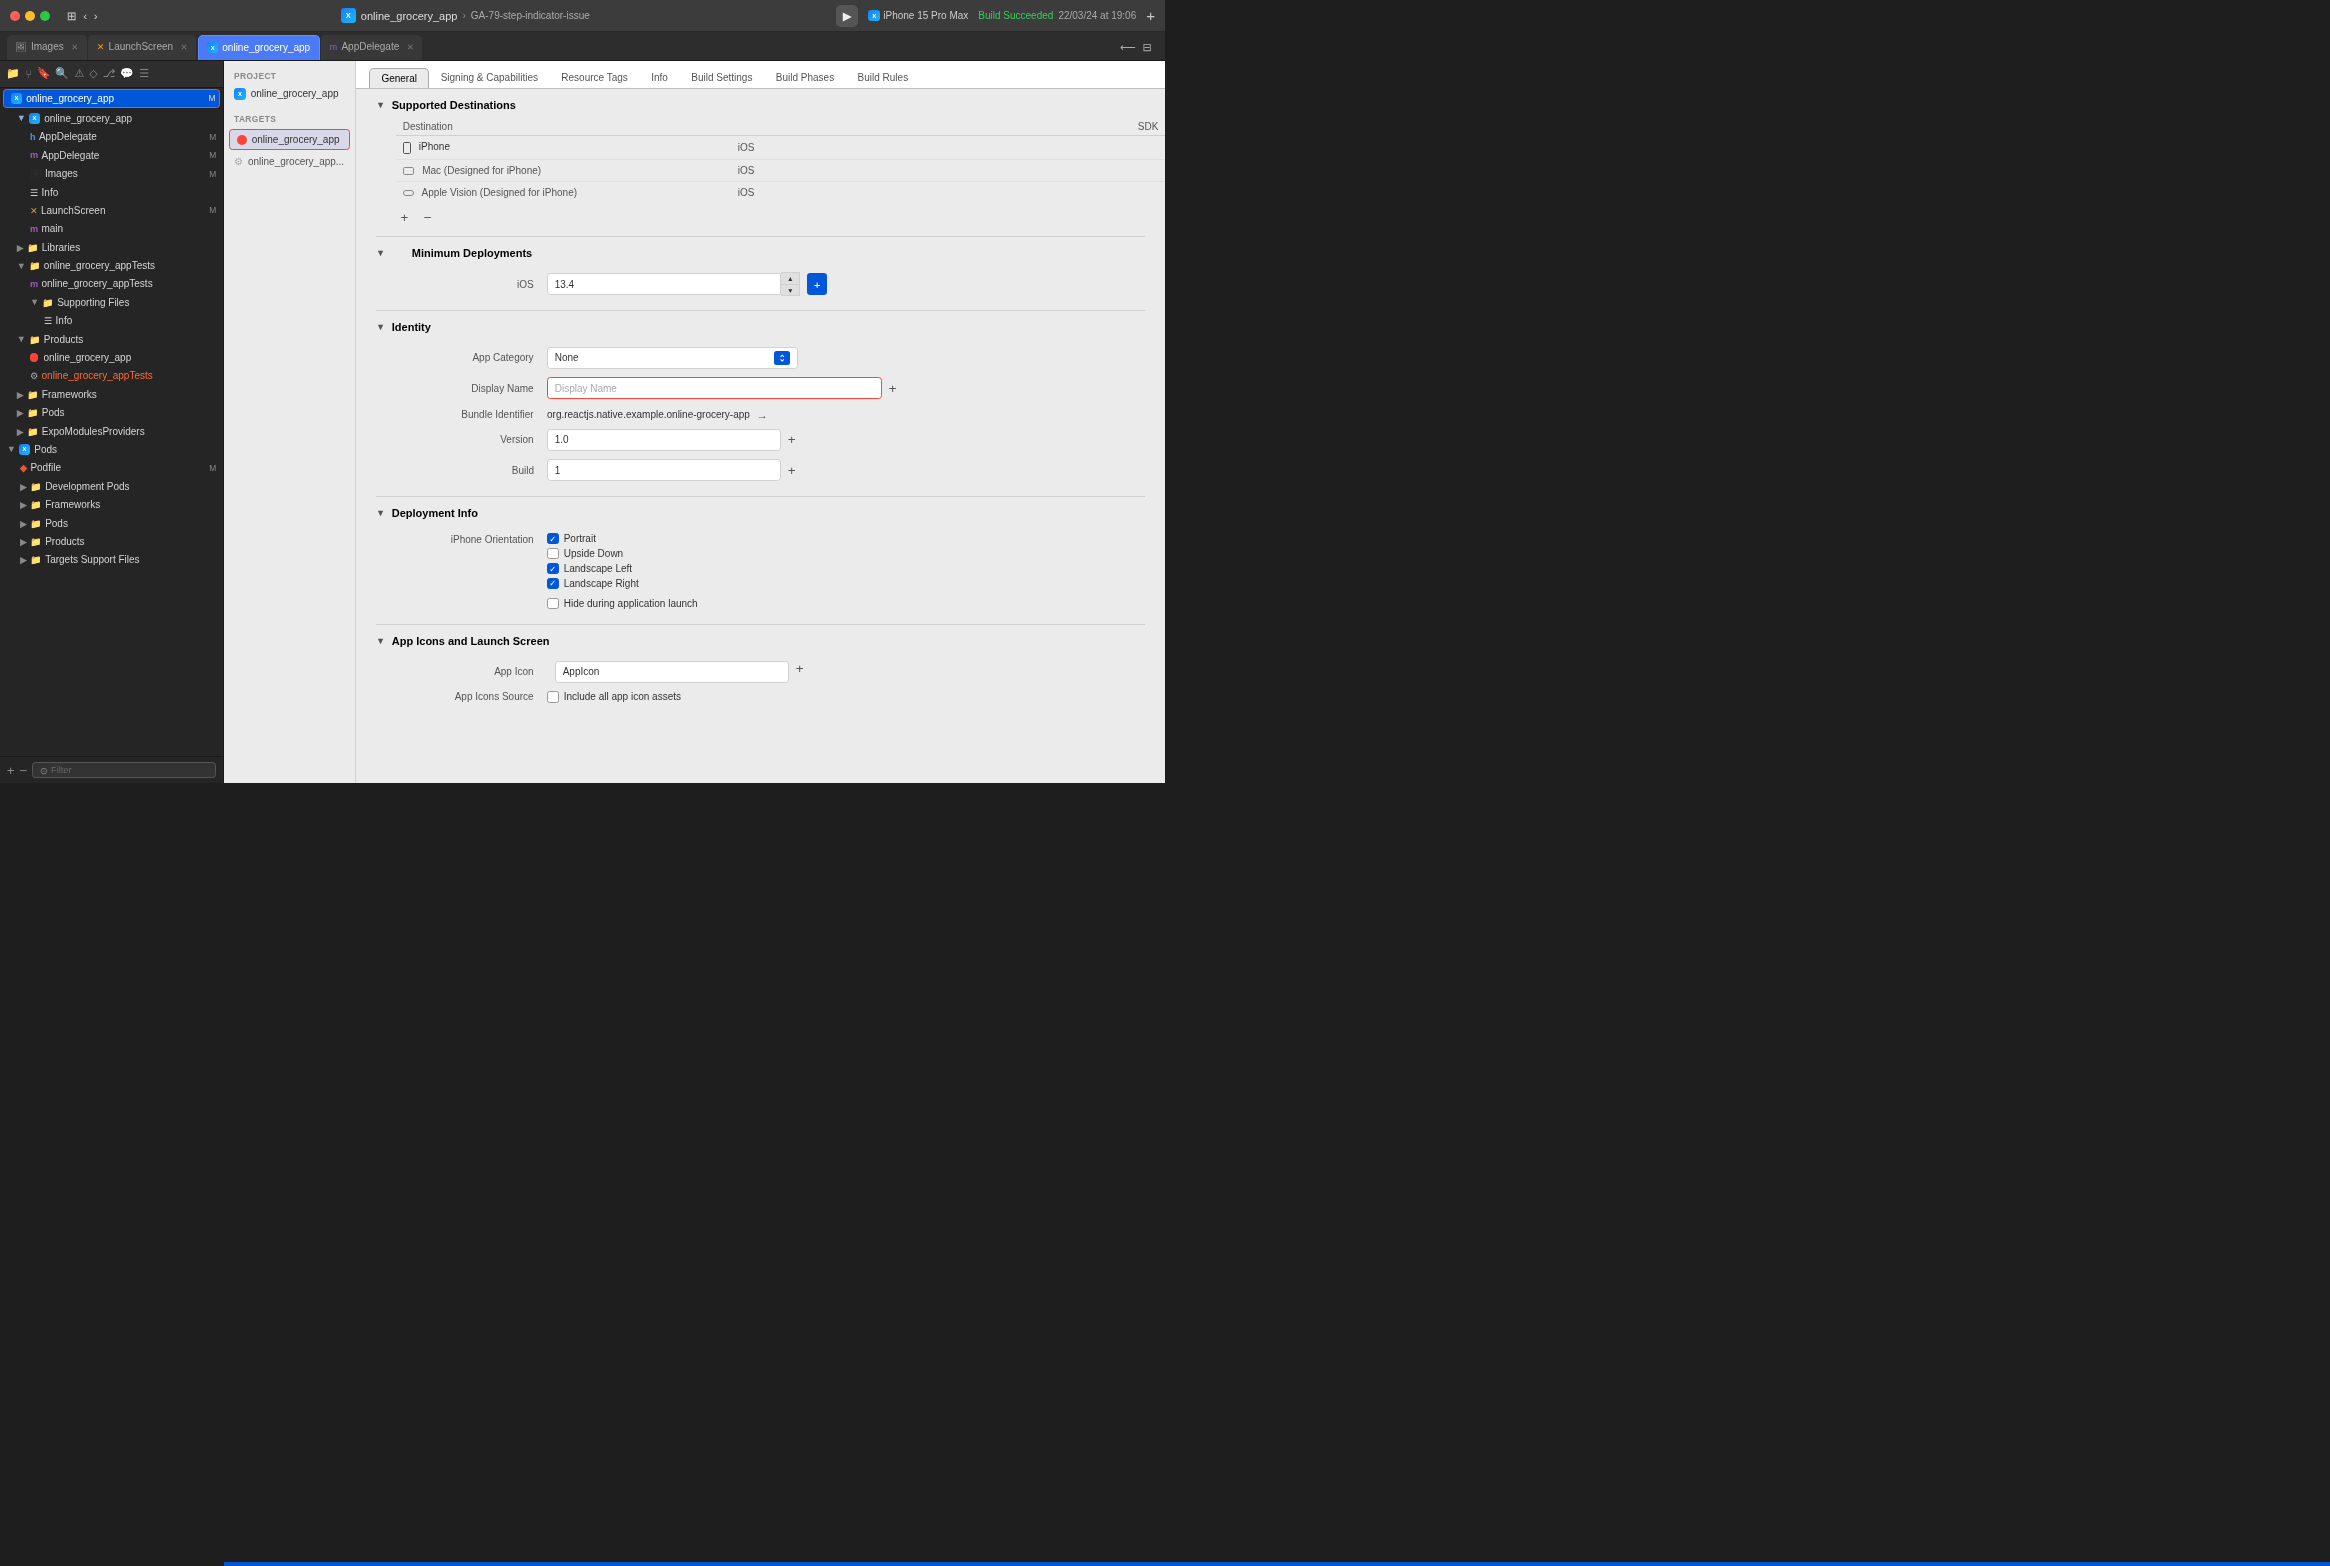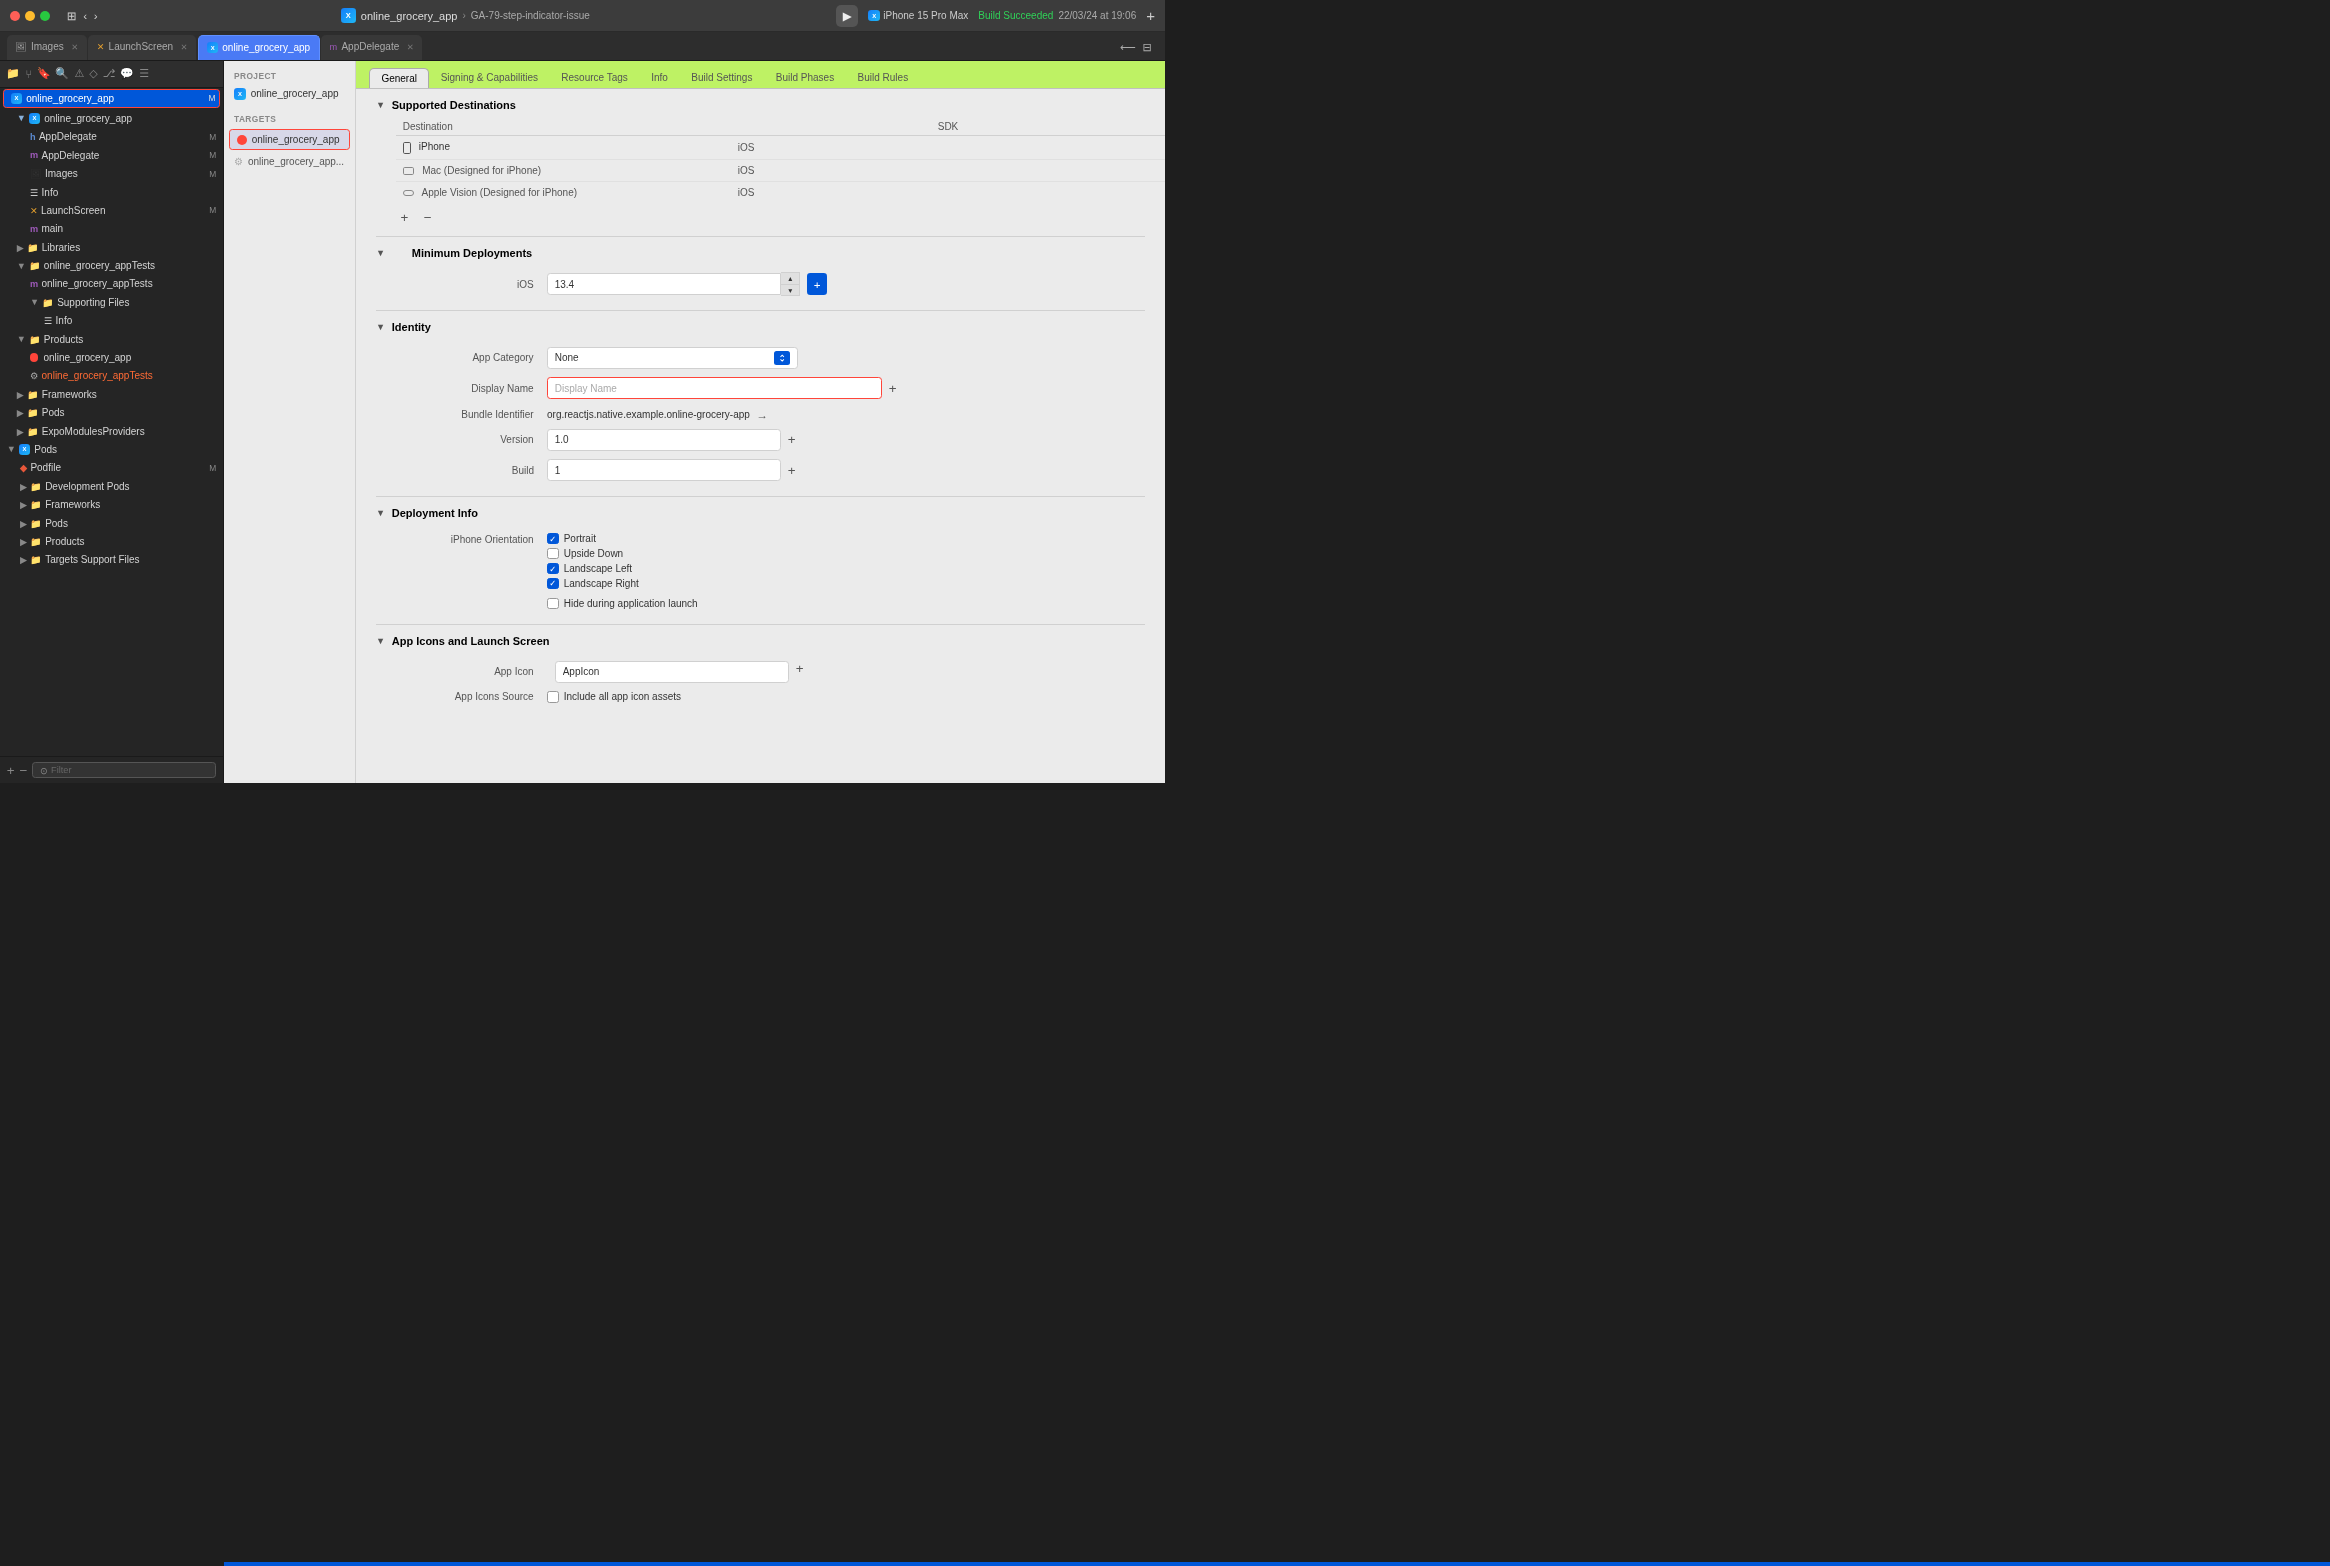--- a/index.html
+++ b/index.html
@@ -293,21 +293,21 @@
         </div>
 
         <div style="display:flex;align-items:center;padding:4.2px 10px;gap:5px;cursor:pointer;">
           <span style="color:#aaa;font-size:10px;">⚙</span>
           <span style="font-size:10px;color:#555;">online_grocery_app...</span>
         </div>
       </div>
 
       <div style="flex:1;display:flex;flex-direction:column;overflow:hidden;background:#ebebeb;">
 
-        <div style="display:flex;align-items:flex-end;border-bottom:0.8px solid #c0c0c0;background:#bef264;padding:6.7px 13.4px 0;">
+        <div style="display:flex;align-items:flex-end;border-bottom:0.8px solid #c0c0c0;background:#ffffff;padding:6.7px 13.4px 0;">
           <div style="padding:4.2px 11px;font-size:10px;color:#000;border:1.3px solid #aaa;border-bottom:none;border-radius:5px 5px 0 0;background:#ebebeb;cursor:pointer;">
             <span>General</span>
           </div>
           <div style="padding:5px 11.7px;font-size:10px;color:#555;cursor:pointer;">
             <span>Signing &amp; Capabilities</span>
           </div>
           <div style="padding:5px 11.7px;font-size:10px;color:#555;cursor:pointer;">
             <span>Resource Tags</span>
           </div>
           <div style="padding:5px 11.7px;font-size:10px;color:#555;cursor:pointer;">
@@ -331,21 +331,21 @@
               <span style="color:#555;font-size:9.2px;cursor:pointer;">▼</span>
               <span style="font-size:11px;font-weight:600;color:#000;">Supported Destinations</span>
             </div>
 
             <table style="width:100%;border-collapse:collapse;margin:0 0 6.7px 20px;">
               <thead>
                 <tr>
                   <th style="text-align:left;font-size:10px;color:#555;font-weight:500;padding:3.3px 6.7px;border-bottom:0.8px solid #d0d0d0;width:335px;">
                     <span>Destination</span>
                   </th>
-                  <th style="text-align:center;font-size:10px;color:#555;font-weight:500;padding:3.3px 6.7px;border-bottom:0.8px solid #d0d0d0;">
+                  <th style="text-align:right;font-size:10px;color:#555;font-weight:500;padding:3.3px 6.7px;border-bottom:0.8px solid #d0d0d0;">
                     <span>SDK</span>
                   </th>
                 </tr>
               </thead>
               <tbody>
                 <tr>
                   <td style="padding:5px 6.7px;font-size:10px;color:#333;border-bottom:0.8px solid #e0e0e0;">
                     <span style="display:inline-block;width:8.4px;height:11.7px;border:1.3px solid #555;border-radius:1.7px;margin-right:5px;vertical-align:middle;"></span>
                     <span>iPhone</span>
                   </td>

